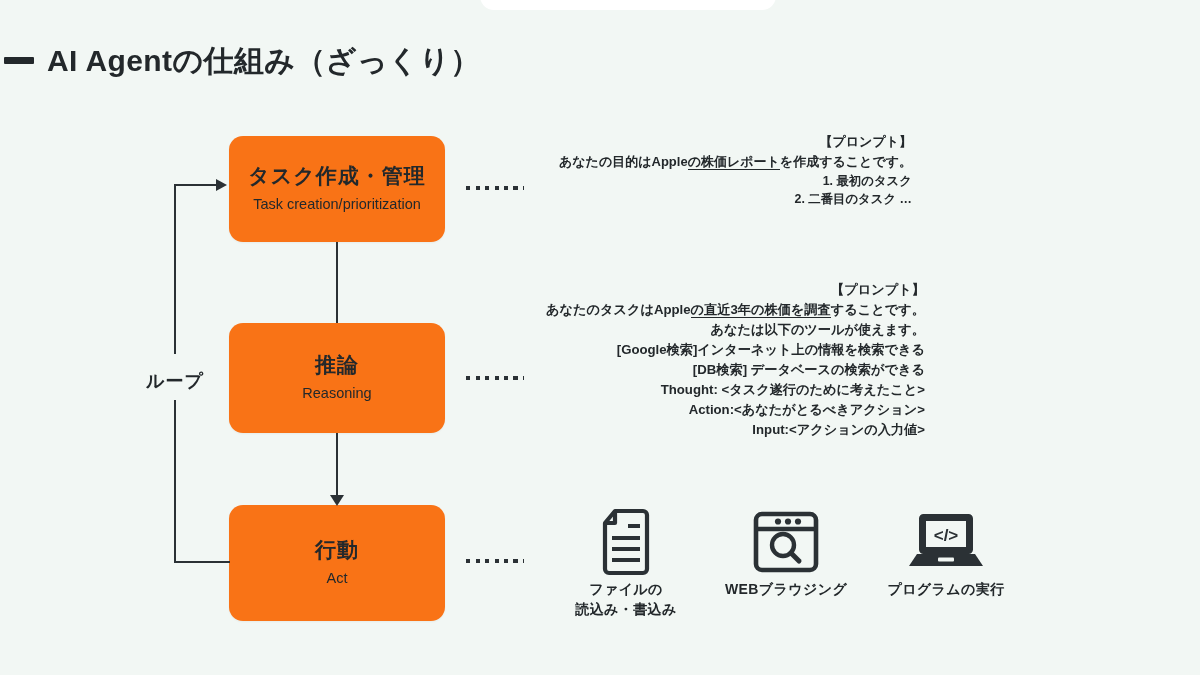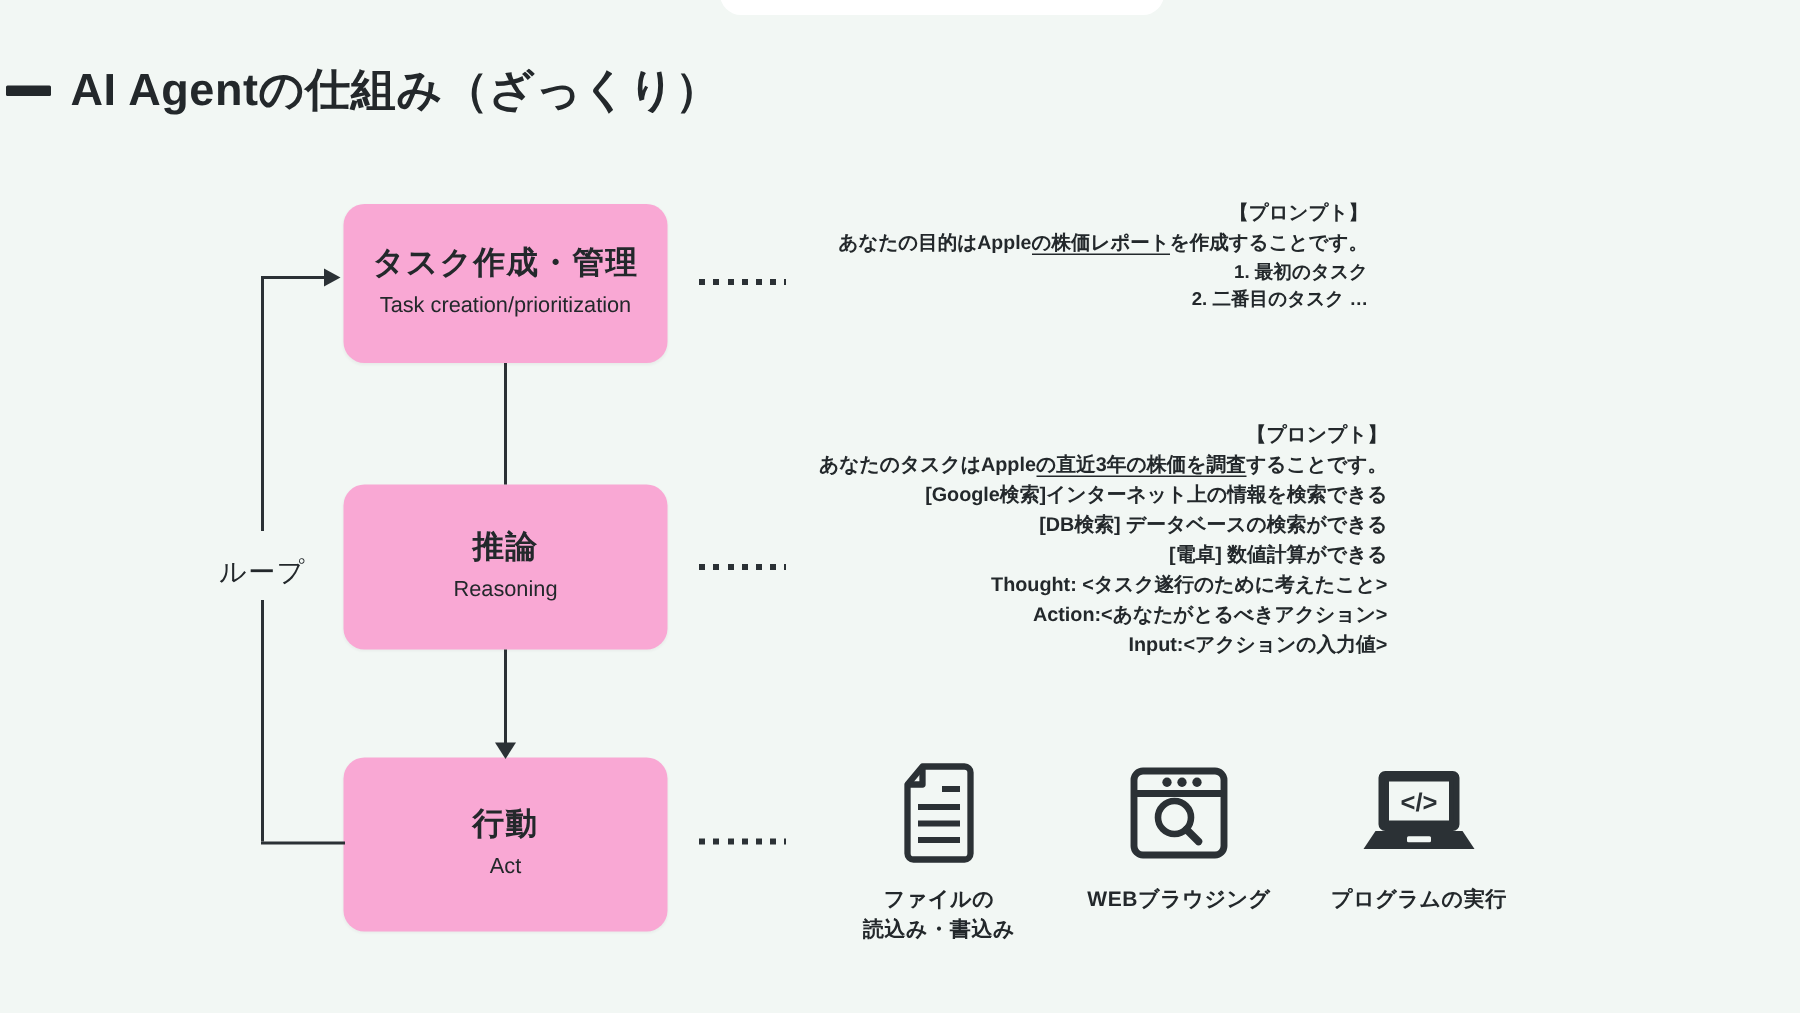--- a/index.html
+++ b/index.html
@@ -53,21 +53,21 @@
     letter-spacing: 0.4px;
     line-height: 1.1;
     white-space: nowrap;
   }
 
   
   .flow-box {
     position: absolute;
     left: 229px;
     width: 216px;
-    background: #f9a8d4;
+    background: #f97316;
     border-radius: 14px;
     display: flex;
     flex-direction: column;
     align-items: center;
     justify-content: center;
     box-shadow: 0 1px 2px rgba(30,40,35,0.05);
   }
   .flow-box .jp {
     font-size: 21px;
     font-weight: 700;
@@ -147,21 +147,21 @@
     border-bottom: 6.5px solid transparent;
     border-left: 11px solid #2b3135;
   }
   .loop-label {
     position: absolute;
     left: 131px;
     top: 366px;
     width: 88px;
     text-align: center;
     font-size: 18px;
-    font-weight: 400;
+    font-weight: 700;
     letter-spacing: 1px;
     background: #f2f7f4;
     padding: 3px 0;
   }
 
   
   .dotted {
     position: absolute;
     left: 466px;
     width: 58px;
@@ -204,21 +204,20 @@
     flex-direction: column;
     align-items: center;
   }
   .tool .glyph {
     height: 74px;
     display: flex;
     align-items: center;
     justify-content: center;
   }
   .tool .cap {
-    margin-top: 10px;
     font-size: 14px;
     font-weight: 700;
     letter-spacing: 0.4px;
     line-height: 1.45;
     text-align: center;
     white-space: pre-line;
   }
 
   
   .footnote {
@@ -274,23 +273,23 @@
   <div class="prompt-block" id="prompt-1">
     <span class="ln">【プロンプト】</span>
     <span class="ln ind1"><span>あなたの目的はApple</span><span class="u">の株価レポート</span><span>を作成することです。</span></span>
     <span class="ln ind2 num">1. 最初のタスク</span>
     <span class="ln ind2 num">2. 二番目のタスク …</span>
   </div>
 
   <div class="prompt-block" id="prompt-2">
     <span class="ln ind1">【プロンプト】</span>
     <span class="ln"><span>あなたのタスクはApple</span><span class="u">の直近3年の株価を調査</span><span>することです。</span></span>
+    <span class="ln">あなたは以下のツールが使えます。</span>
     <span class="ln ind2">[Google検索]インターネット上の情報を検索できる</span>
     <span class="ln ind2">[DB検索] データベースの検索ができる</span>
-    <span class="ln ind2">[電卓] 数値計算ができる</span>
     <span class="ln ind2">Thought: &lt;タスク遂行のために考えたこと&gt;</span>
     <span class="ln ind2">Action:&lt;あなたがとるべきアクション&gt;</span>
     <span class="ln ind2">Input:&lt;アクションの入力値&gt;</span>
   </div>
 
   <div class="tools">
 
     <div class="tool">
       <div class="glyph">
         <svg width="56" height="70" viewBox="0 0 56 70">

